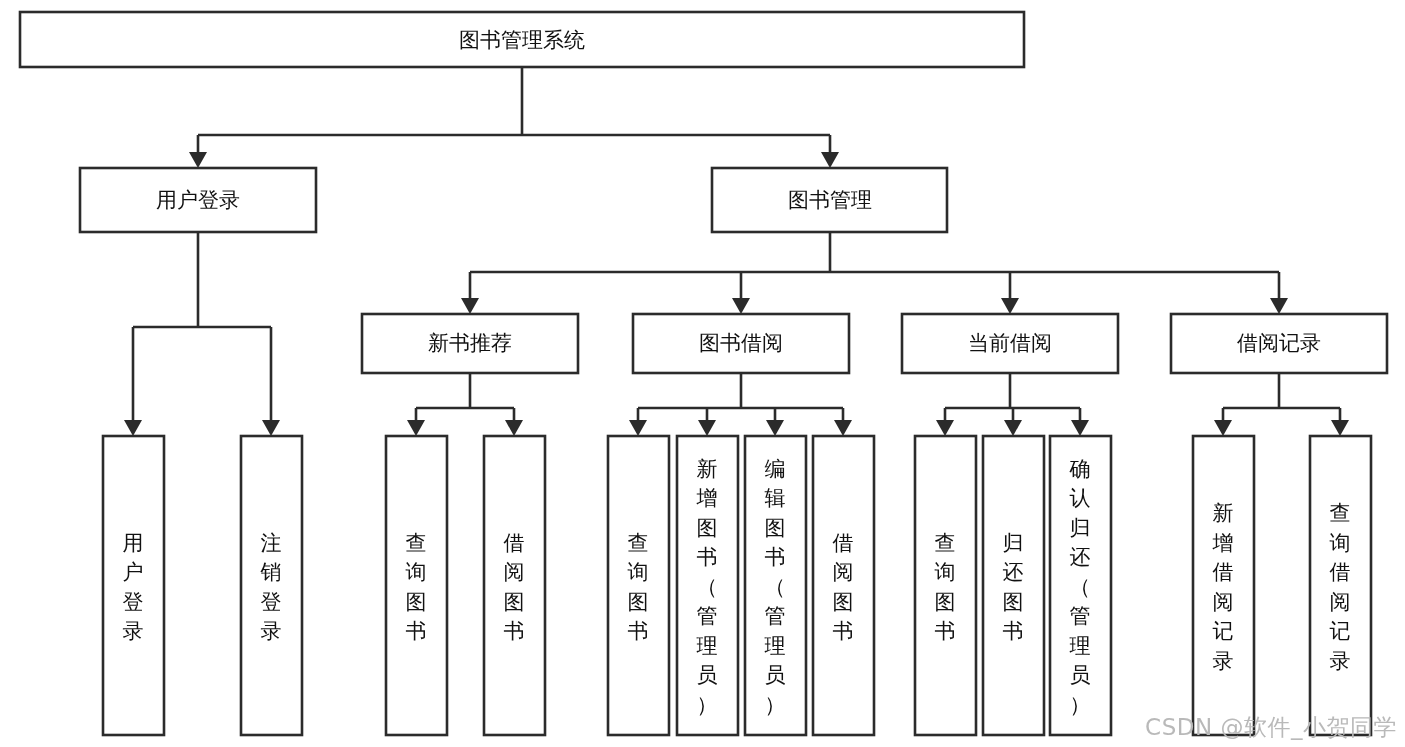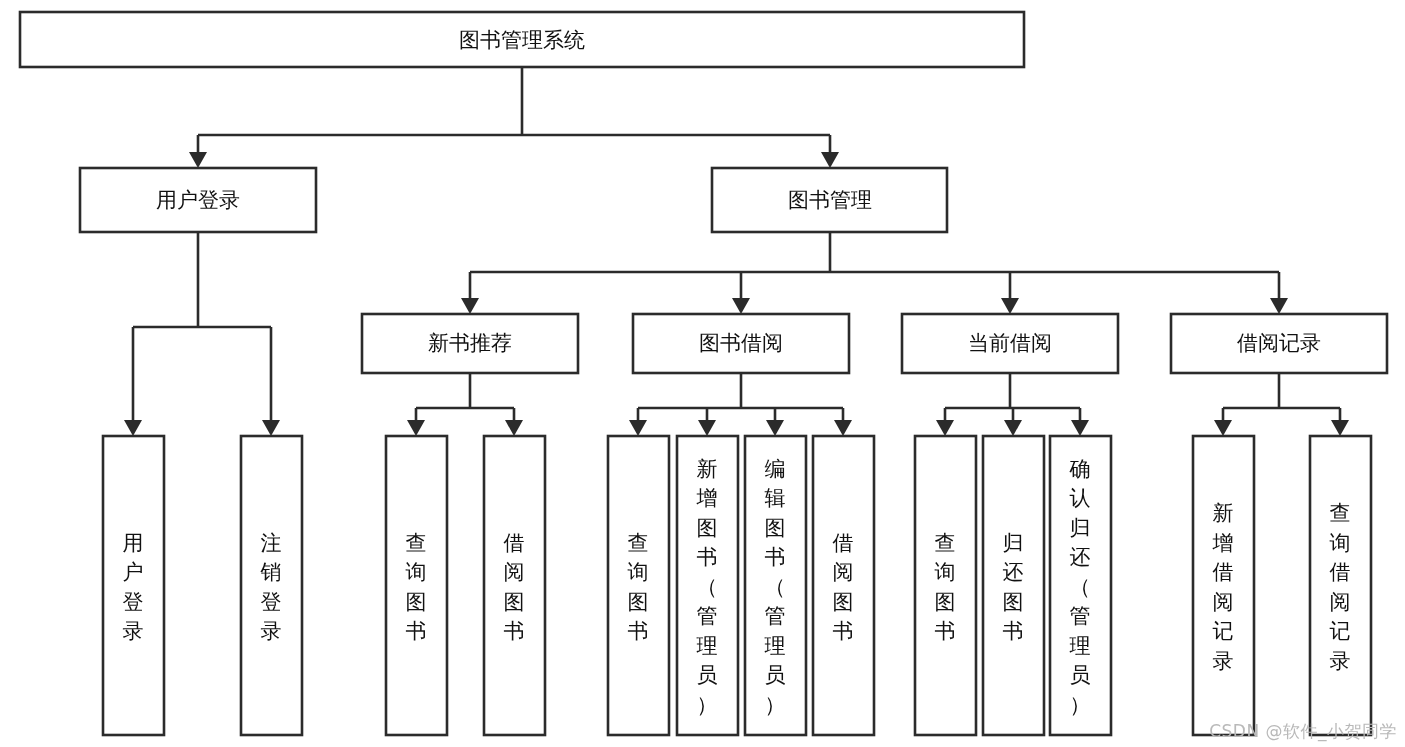--- a/index.html
+++ b/index.html
@@ -54,21 +54,21 @@
     font-family: "DejaVu Sans", "Liberation Sans", sans-serif;
     font-size: 21px;
     fill: #111111;
     text-anchor: middle;
   }
   .watermark {
     position: absolute;
     right: 8px;
     bottom: 4px;
     font-family: "DejaVu Sans", "Liberation Sans", sans-serif;
-    font-size: 17px;
+    font-size: 23px;
     color: #b9b9b9;
     white-space: nowrap;
     letter-spacing: 0.5px;
   }
 </style>
 </head>
 <body>
 
 <div id="diagram-root">
 

